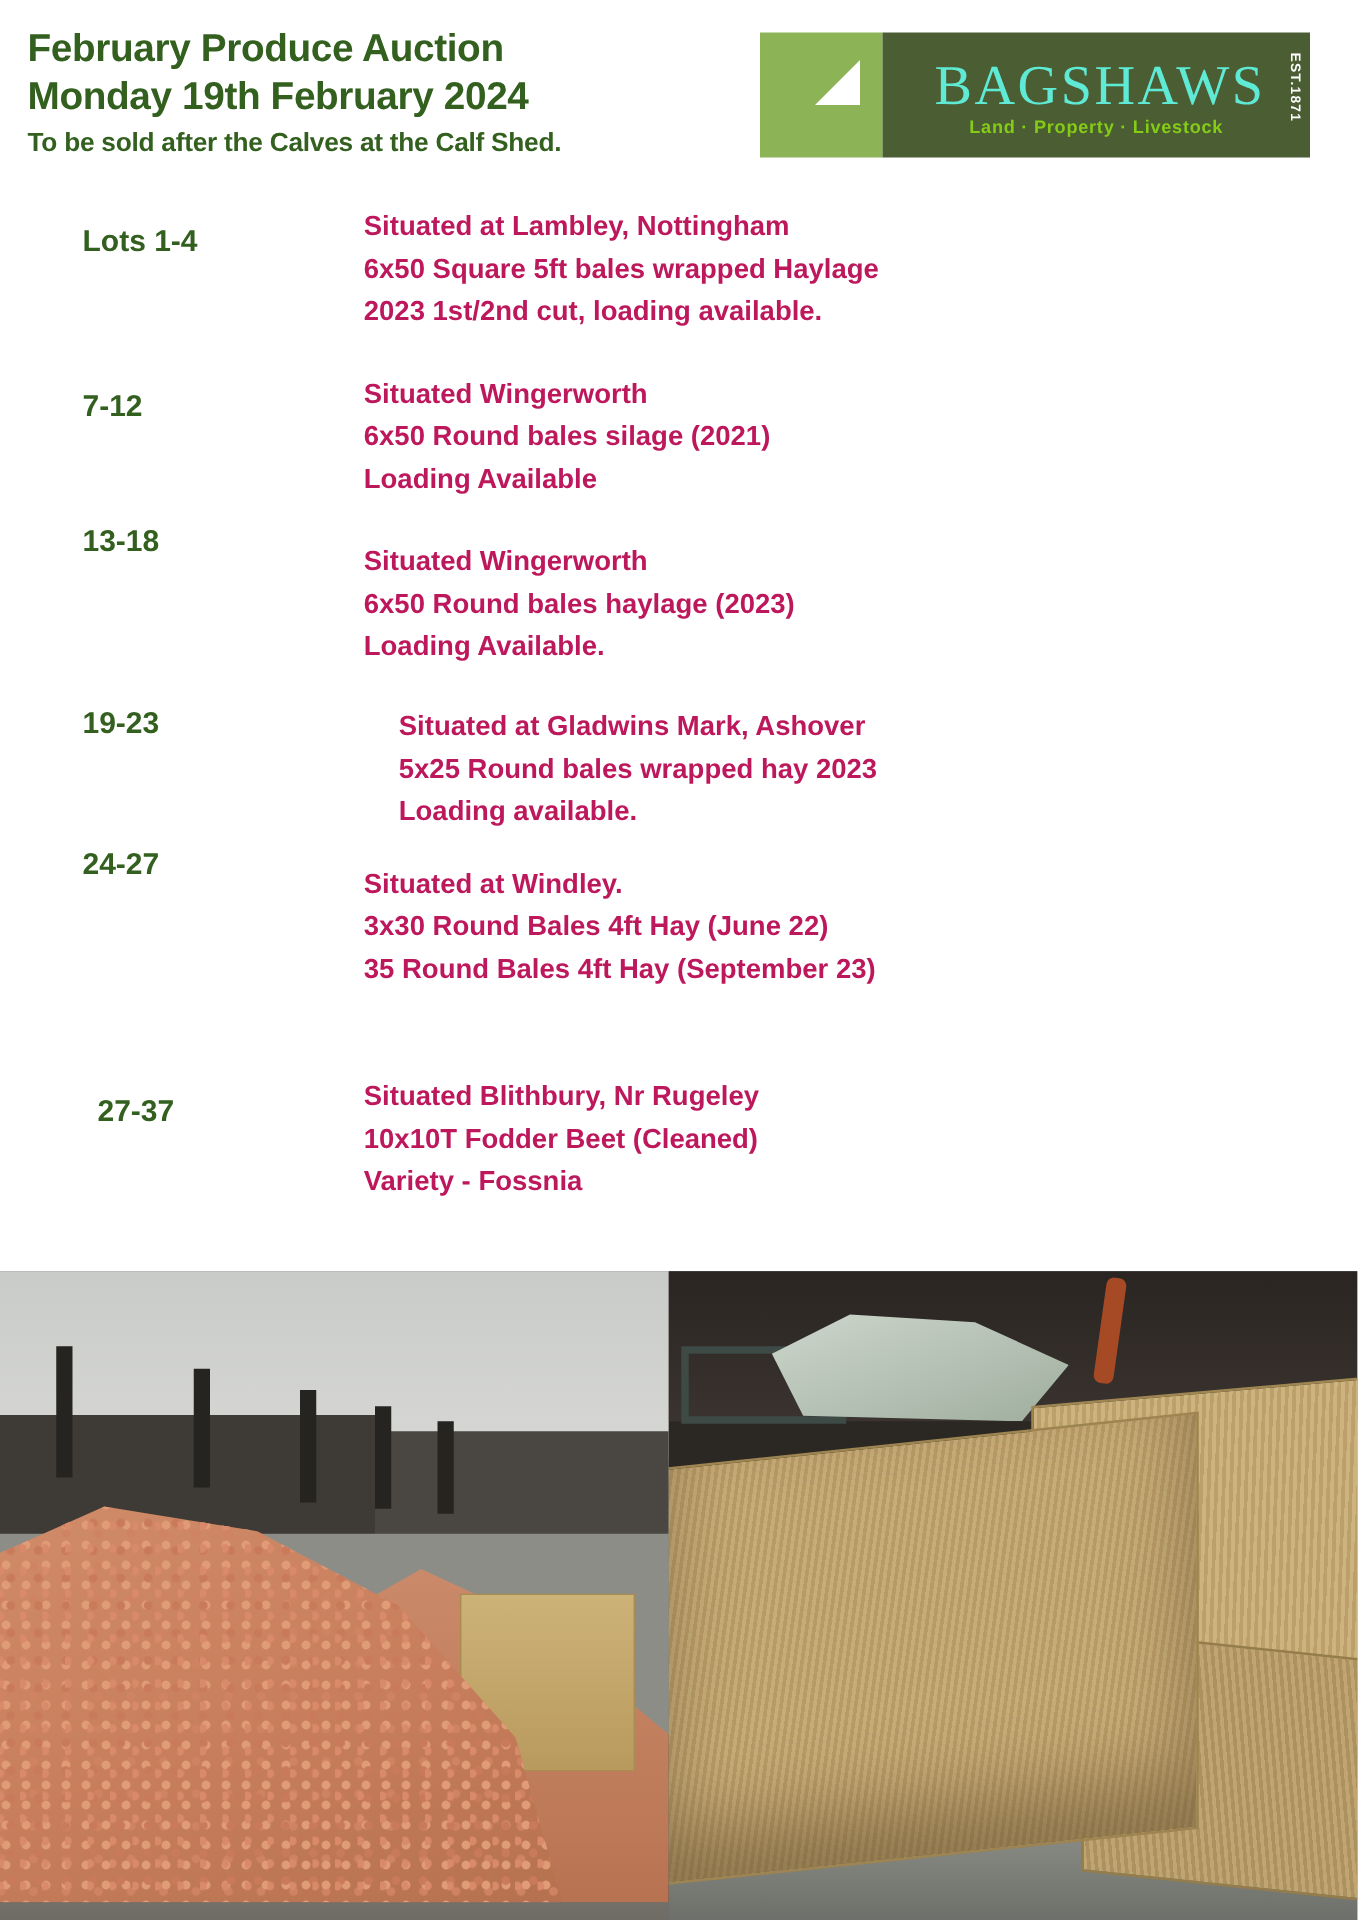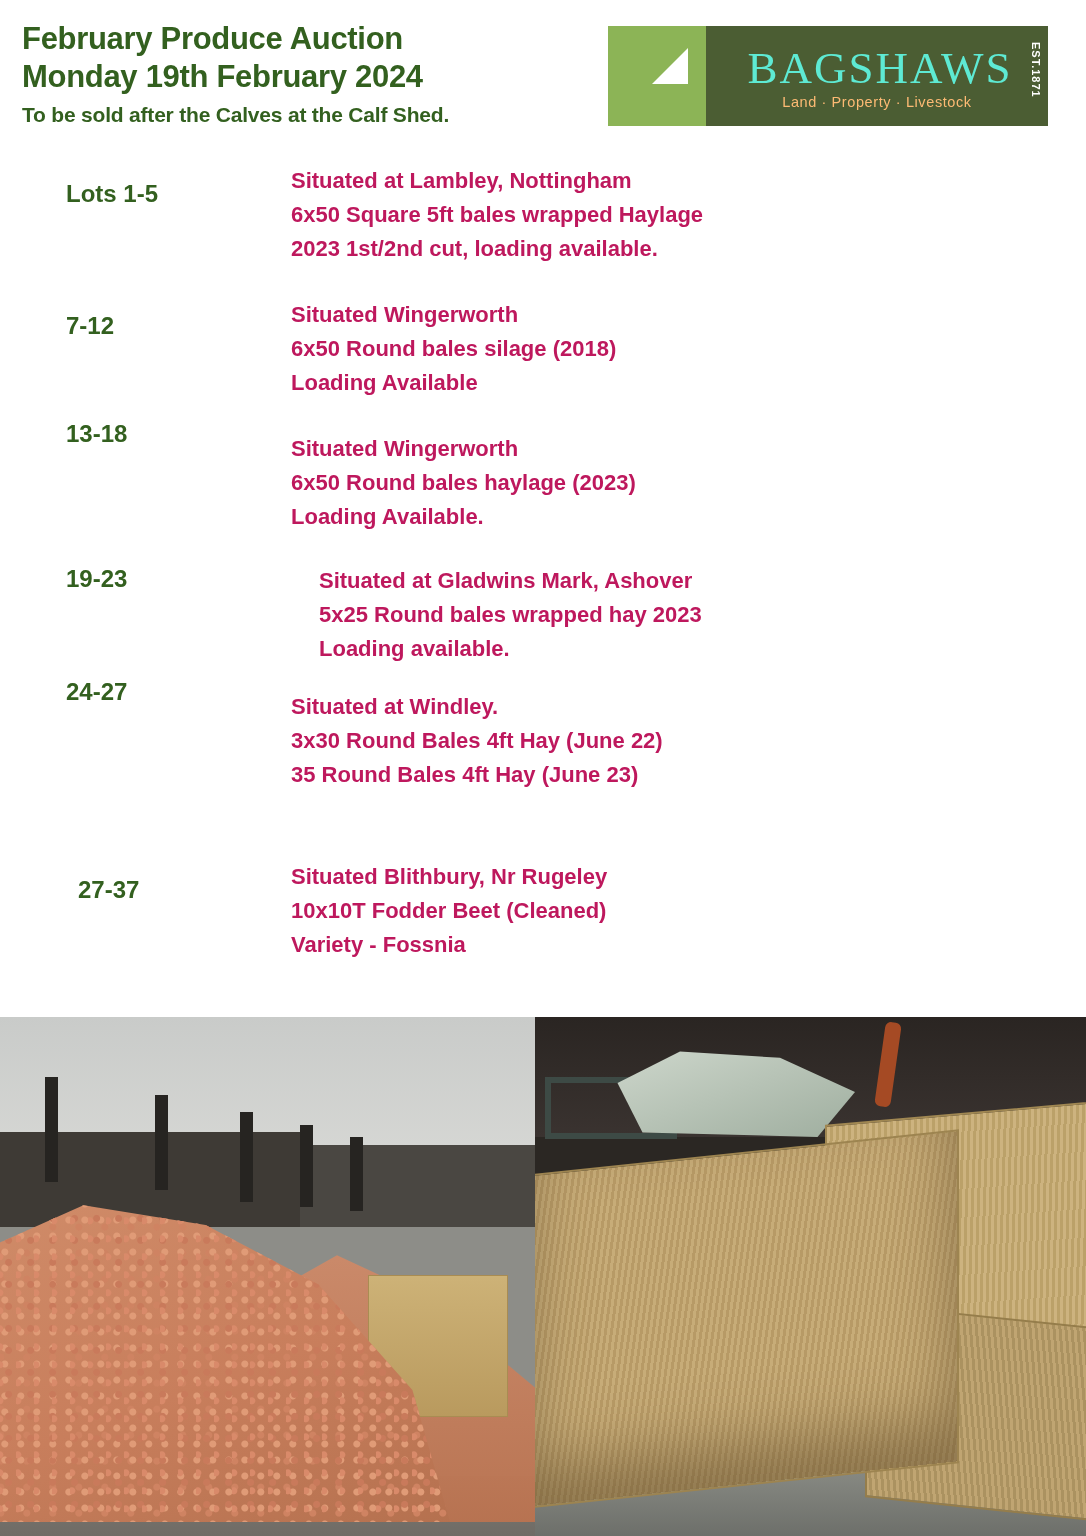--- a/index.html
+++ b/index.html
@@ -86,23 +86,23 @@
   .logo-name {
     font-family: "Liberation Serif", serif;
     color: #5eead4;
     font-size: 45px;
     letter-spacing: 2px;
     line-height: 48px;
     margin-top: 2px;
     padding-left: 6px;
   }
   .logo-tag {
-    color: #fdba74;
+    color: #84cc16;
     font-size: 14.5px;
-    font-weight: normal;
+    font-weight: bold;
     letter-spacing: 0.6px;
     margin-top: 2px;
   }
   .logo-est {
     position: absolute;
     right: 6px;
     top: 16px;
     color: #ffffff;
     font-size: 11px;
     font-weight: bold;
@@ -279,33 +279,33 @@
         <div class="logo-name">BAGSHAWS</div>
         <div class="logo-tag">Land · Property · Livestock</div>
         <div class="logo-est">EST.1871</div>
       </div>
     </div>
   </div>
 
   <div class="lots">
 
     <div class="lot-row" style="top:0px;">
-      <div class="lot-label" style="left:66px; top:22px;">Lots 1-5</div>
+      <div class="lot-label" style="left:66px; top:22px;">Lots 1-4</div>
       <div class="lot-lines" style="top:6px;">
         <div class="lot-line">Situated at Lambley, Nottingham</div>
         <div class="lot-line">6x50 Square 5ft bales wrapped Haylage</div>
         <div class="lot-line">2023 1st/2nd cut, loading available.</div>
       </div>
     </div>
 
     <div class="lot-row" style="top:140px;">
       <div class="lot-label" style="left:66px; top:14px;">7-12</div>
       <div class="lot-lines" style="top:0px;">
         <div class="lot-line">Situated Wingerworth</div>
-        <div class="lot-line">6x50 Round bales silage (2018)</div>
+        <div class="lot-line">6x50 Round bales silage (2021)</div>
         <div class="lot-line">Loading Available</div>
       </div>
     </div>
 
     <div class="lot-row" style="top:258px;">
       <div class="lot-label" style="left:66px; top:4px;">13-18</div>
       <div class="lot-lines" style="top:16px;">
         <div class="lot-line">Situated Wingerworth</div>
         <div class="lot-line">6x50 Round bales haylage (2023)</div>
         <div class="lot-line">Loading Available.</div>
@@ -319,21 +319,21 @@
         <div class="lot-line">5x25 Round bales wrapped hay 2023</div>
         <div class="lot-line">Loading available.</div>
       </div>
     </div>
 
     <div class="lot-row" style="top:520px;">
       <div class="lot-label" style="left:66px; top:0px;">24-27</div>
       <div class="lot-lines" style="top:12px;">
         <div class="lot-line">Situated at Windley.</div>
         <div class="lot-line">3x30 Round Bales 4ft Hay (June 22)</div>
-        <div class="lot-line">35 Round Bales 4ft Hay (June 23)</div>
+        <div class="lot-line">35 Round Bales 4ft Hay (September 23)</div>
       </div>
     </div>
 
     <div class="lot-row" style="top:690px;">
       <div class="lot-label" style="left:78px; top:28px;">27-37</div>
       <div class="lot-lines" style="top:12px;">
         <div class="lot-line">Situated Blithbury, Nr Rugeley</div>
         <div class="lot-line">10x10T Fodder Beet (Cleaned)</div>
         <div class="lot-line">Variety - Fossnia</div>
       </div>

